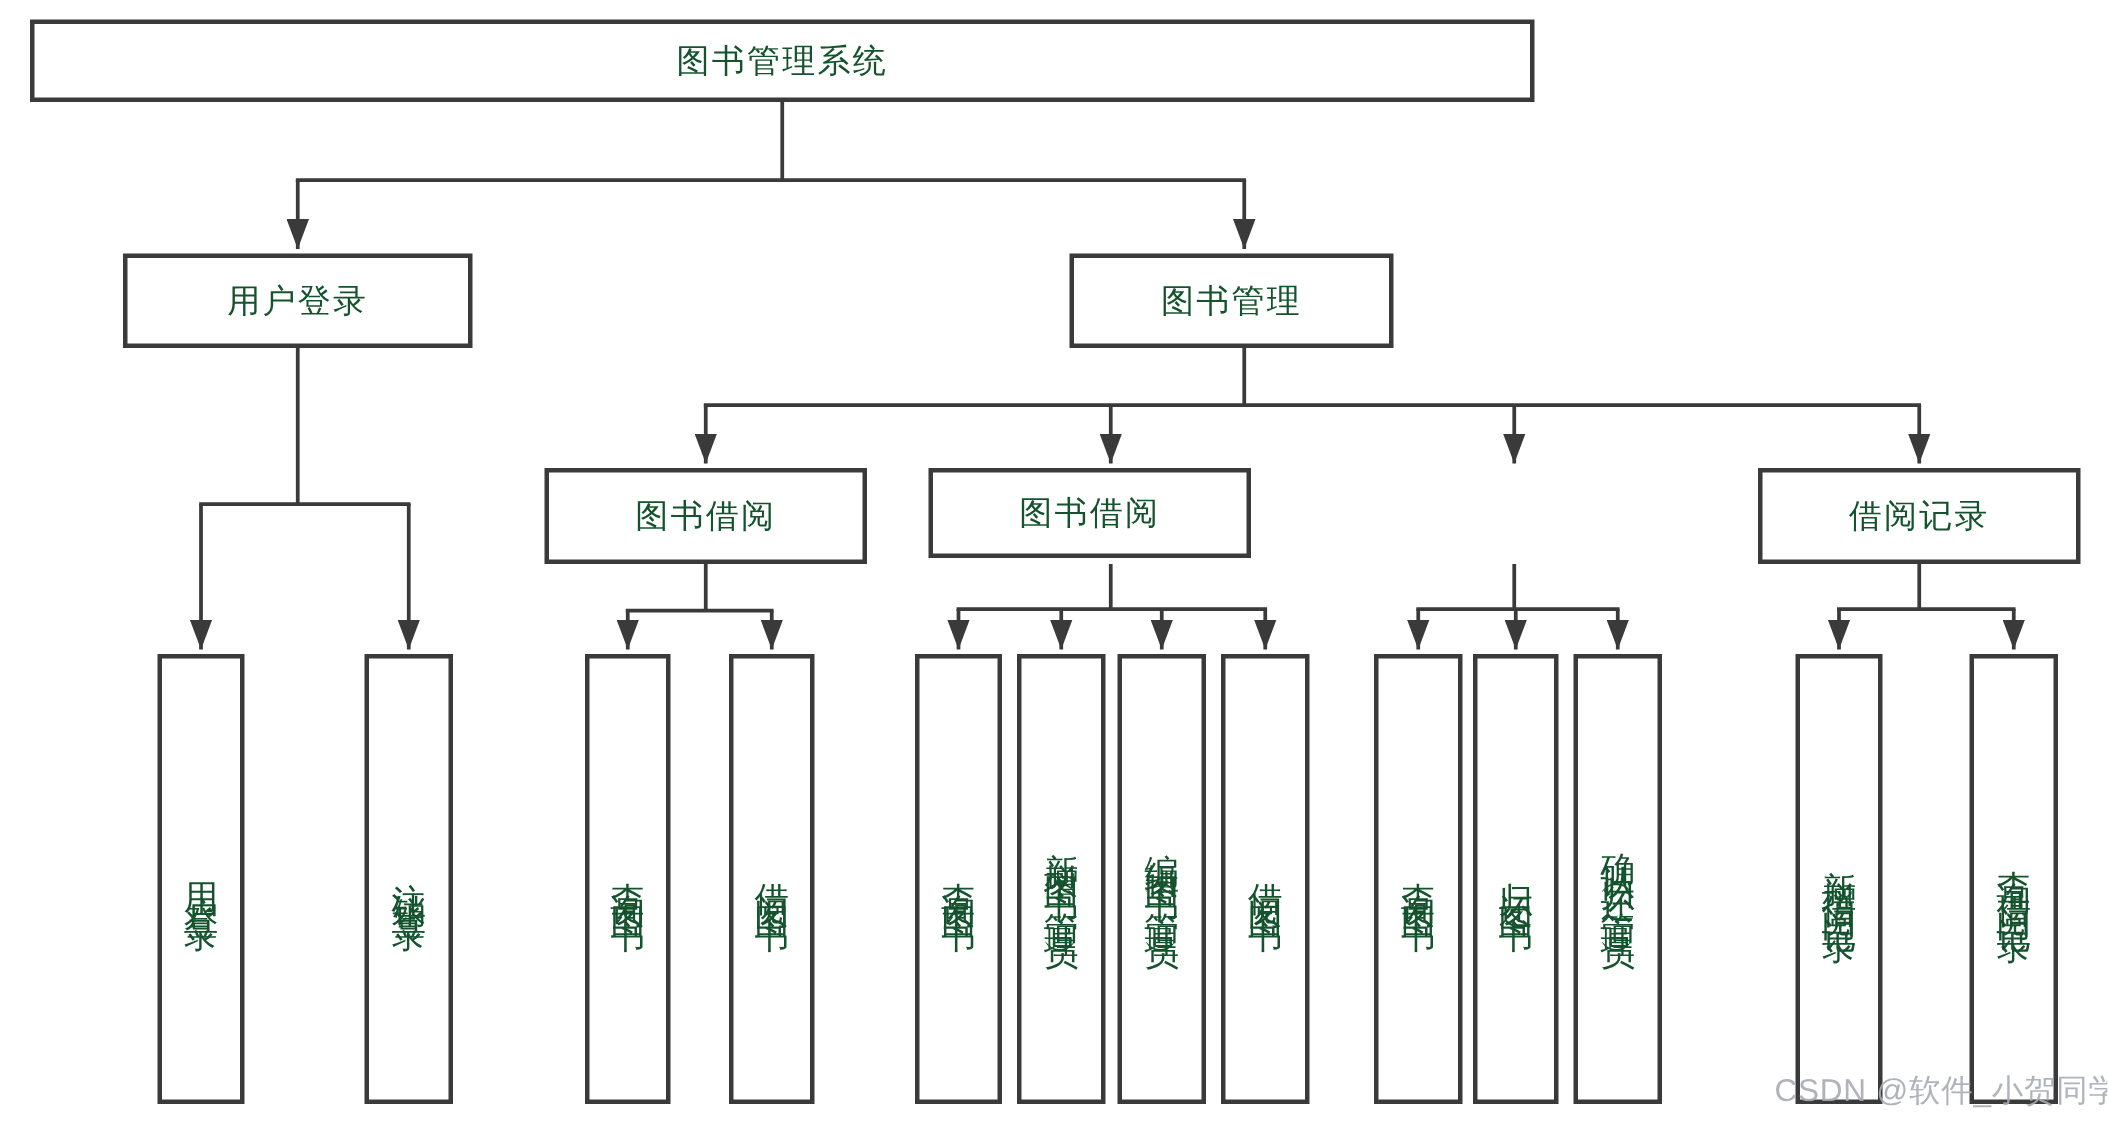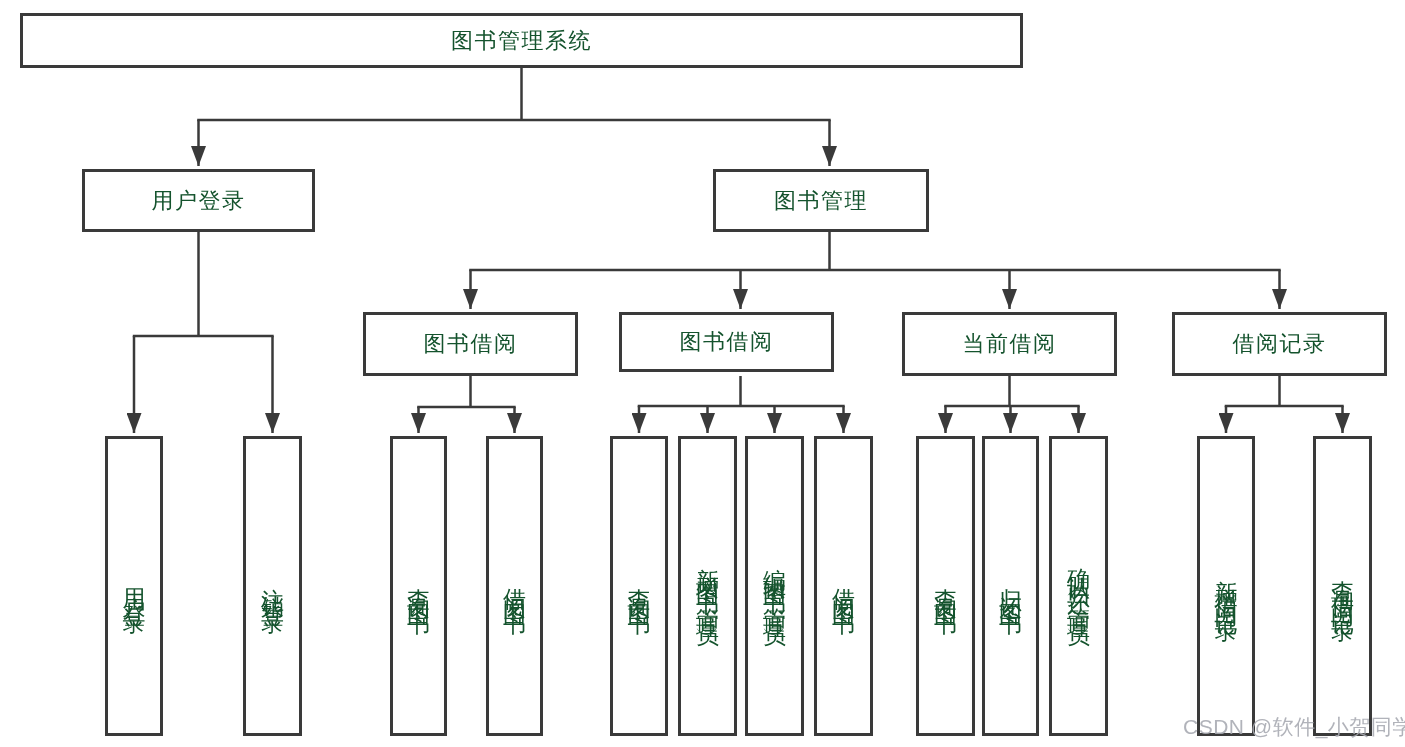--- a/index.html
+++ b/index.html
@@ -95,23 +95,20 @@
   <div class="node" style="left:713px;top:169px;width:216px;height:63px">
     <span class="lbl">图书管理</span>
   </div>
 
   <div class="node" style="left:363px;top:312px;width:215px;height:64px">
     <span class="lbl">图书借阅</span>
   </div>
   <div class="node" style="left:619px;top:312px;width:215px;height:60px">
     <span class="lbl">图书借阅</span>
   </div>
-  <div class="node" style="left:902px;top:312px;width:215px;height:64px">
-    <span class="lbl">当前借阅</span>
-  </div>
   <div class="node" style="left:1172px;top:312px;width:215px;height:64px">
     <span class="lbl">借阅记录</span>
   </div>
 
   <div class="node leaf" style="left:105px;top:436px;width:58px;height:300px">
     <span class="lbl">用户登录</span>
   </div>
   <div class="node leaf" style="left:243px;top:436px;width:59px;height:300px">
     <span class="lbl">注销登录</span>
   </div>

